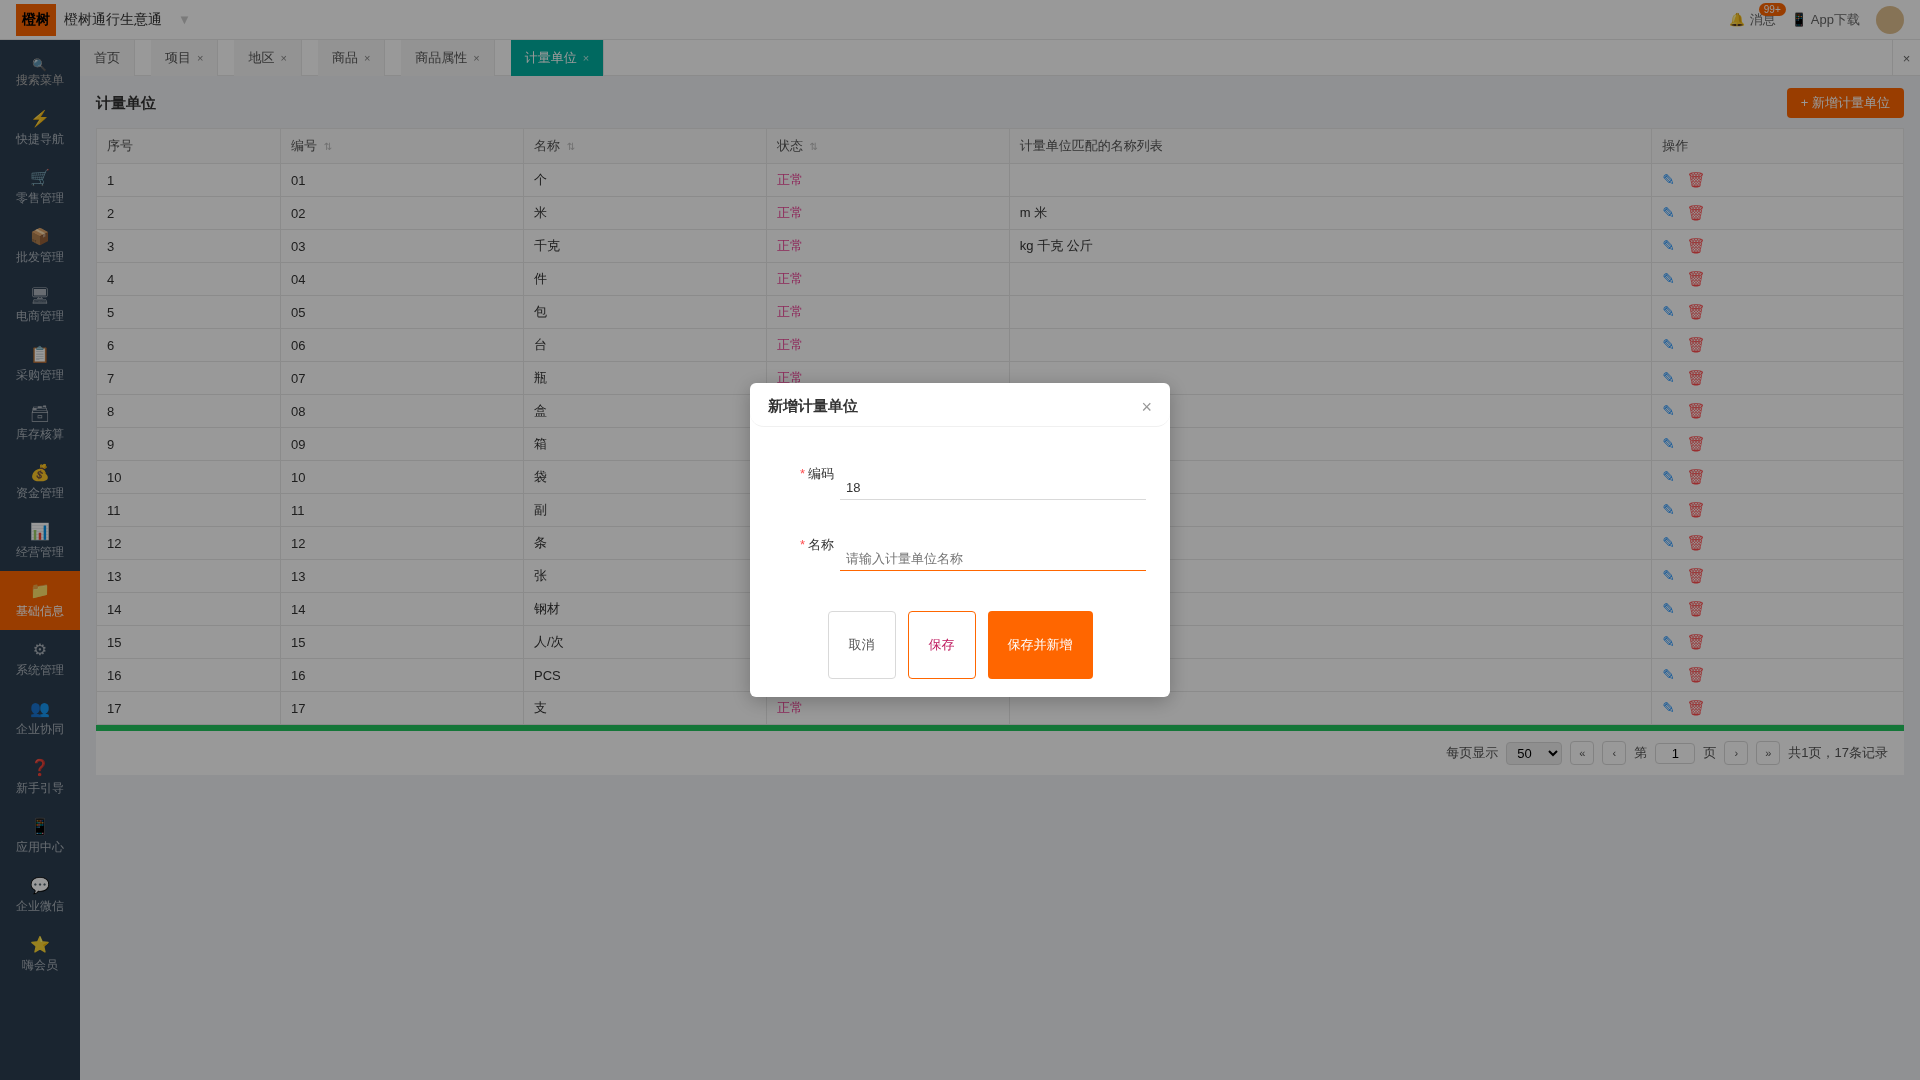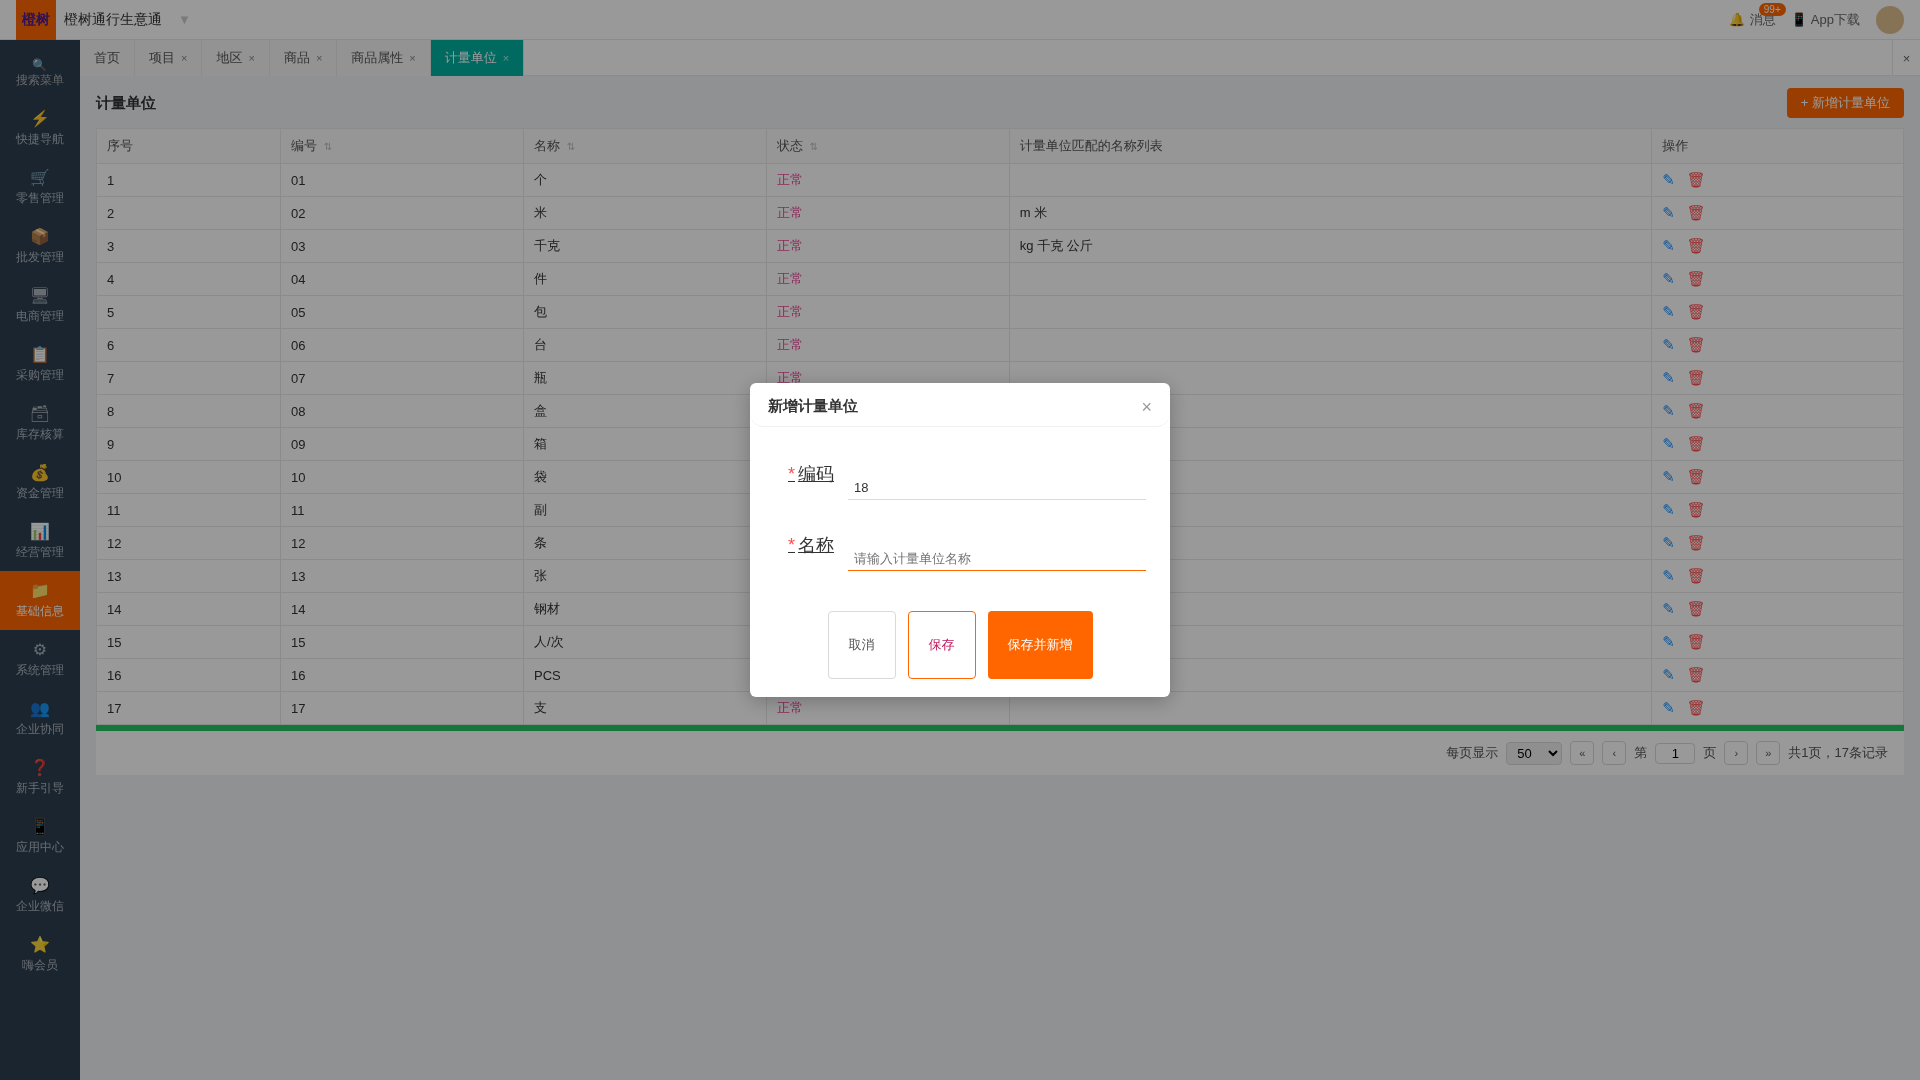--- a/index.html
+++ b/index.html
@@ -15,26 +15,26 @@
       padding: 0 16px;
       justify-content: space-between;
     }
     .logo-area {
       display: flex;
       align-items: center;
       gap: 8px;
     }
     .logo-box {
       width: 40px;
-      height: 40px;
+      height: 32px;
       background: #f60;
       display: flex;
       align-items: center;
       justify-content: center;
-      color: #4c1d95;
+      color: #000000;
       font-weight: bold;
       font-size: 14px;
     }
     .logo-text {
       font-size: 14px;
       color: #333;
     }
     .header-right {
       display: flex;
       align-items: center;
@@ -112,21 +112,21 @@
     }
 
     
     .tab-bar {
       height: 36px;
       background: #fff;
       border-bottom: 1px solid #e8e8e8;
       display: flex;
       align-items: center;
       padding: 0 0;
-      gap: 0;
+      gap: 16px;
       position: relative;
     }
     .tab-item {
       height: 36px;
       padding: 0 14px;
       display: flex;
       align-items: center;
       gap: 6px;
       cursor: pointer;
       border-right: 1px solid #e8e8e8;
@@ -304,25 +304,24 @@
       padding: 20px 24px 10px;
     }
     .form-row {
       display: flex;
       align-items: center;
       margin-bottom: 18px;
     }
     .form-label {
       width: 60px;
       text-align: right;
-      margin-right: 14px;
+      margin-right: 6px;
       color: #333;
-      font-size: 18px;
+      font-size: 13px;
       flex-shrink: 0;
-      text-decoration: underline;
     }
     .form-label.required::before {
       content: '*';
       color: #ff4d4f;
       margin-right: 3px;
     }
     .form-input {
       flex: 1;
       border: none;
       border-bottom: 1px solid #d9d9d9;

